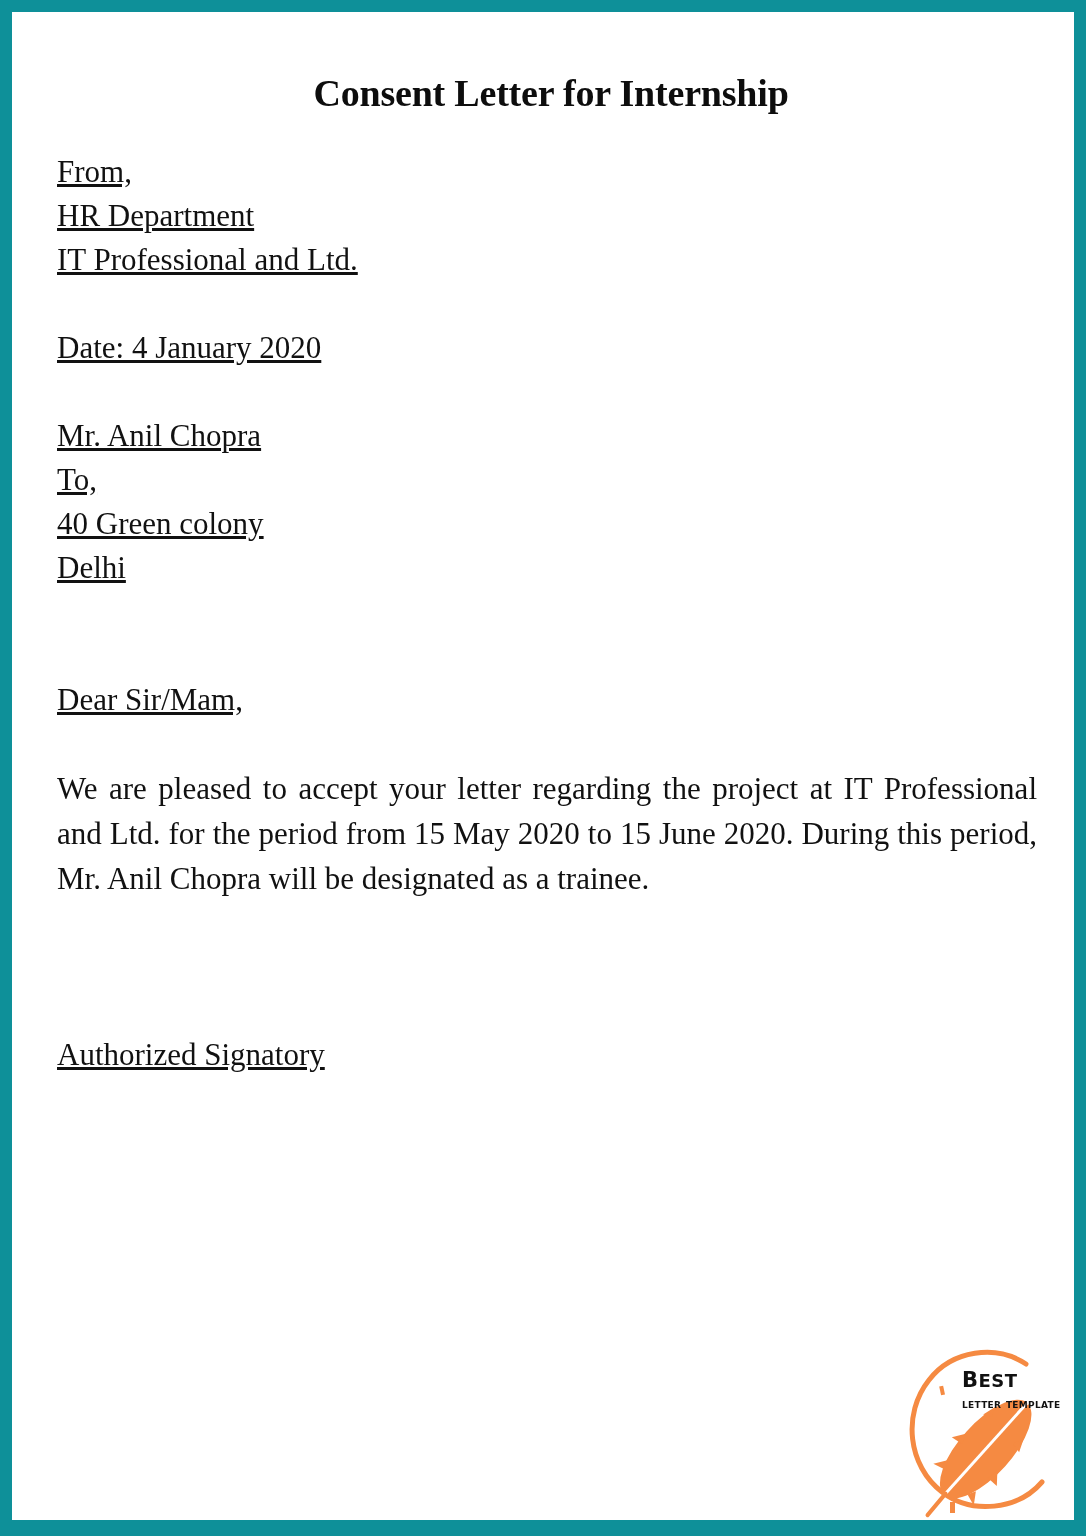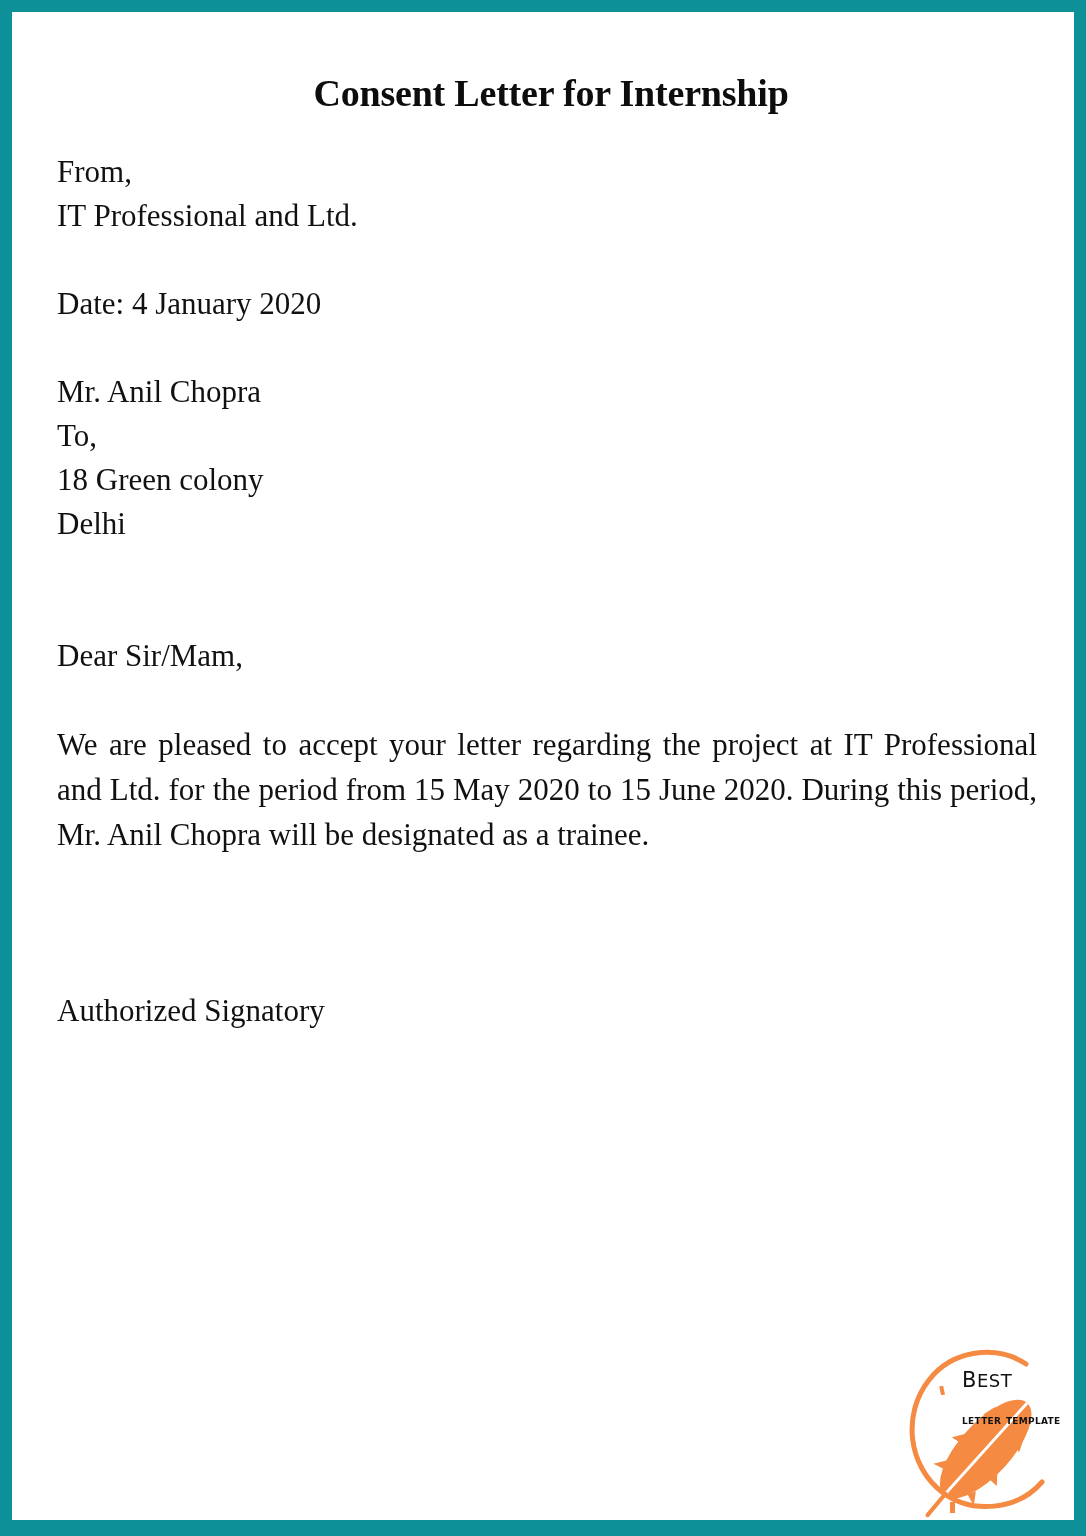--- a/index.html
+++ b/index.html
@@ -57,20 +57,21 @@
     margin: 0 0 34px 0;
     line-height: 1.15;
     padding-left: 8px;
   }
 
   .block {
     font-size: 31px;
     line-height: 44px;
     color: #111111;
     margin: 0;
+    text-decoration: underline;
   }
 
   .block .line {
     display: block;
     white-space: pre;
   }
 
   .spacer-lg { height: 44px; }
   .spacer-md { height: 44px; }
 
@@ -96,37 +97,37 @@
   .logo svg { display: block; }
   .logo-text {
     position: absolute;
     left: 62px;
     top: 22px;
     width: 112px;
     text-align: left;
   }
   .logo-best {
     font-family: "DejaVu Sans", "Liberation Sans", sans-serif;
-    font-weight: normal;
+    font-weight: bold;
     font-size: 26px;
     color: #111111;
     letter-spacing: 0.5px;
     line-height: 1;
     font-variant: small-caps;
     text-transform: lowercase;
   }
   .logo-best::first-letter { font-size: 30px; }
   .logo-sub {
     font-family: "DejaVu Sans", "Liberation Sans", sans-serif;
     font-weight: bold;
     font-size: 12.5px;
     color: #111111;
     letter-spacing: 0.3px;
     line-height: 1;
-    margin-top: 22px;
+    margin-top: 6px;
     font-variant: small-caps;
     text-transform: lowercase;
   }
 </style>
 </head>
 <body>
 
 <div class="page">
 
   <div class="border-bar border-top"></div>
@@ -135,35 +136,36 @@
   <div class="border-bar border-right"></div>
 
   <div class="sheet">
 
     <div class="content">
 
       <h1 class="letter-title">Consent Letter for Internship</h1>
 
       <div class="block">
         <span class="line">From,</span>
+        <span class="line">HR Department</span>
         <span class="line">IT Professional and Ltd.</span>
       </div>
 
       <div class="spacer-lg"></div>
 
       <div class="block">
         <span class="line">Date: 4 January 2020</span>
       </div>
 
       <div class="spacer-lg"></div>
 
       <div class="block">
         <span class="line">Mr. Anil Chopra</span>
         <span class="line">To,</span>
-        <span class="line">18 Green colony</span>
+        <span class="line">40 Green colony</span>
         <span class="line">Delhi</span>
       </div>
 
       <div class="spacer-lg"></div>
 
 
       <div class="spacer-lg"></div>
 
       <div class="block">
         <span class="line">Dear Sir/Mam,</span>

